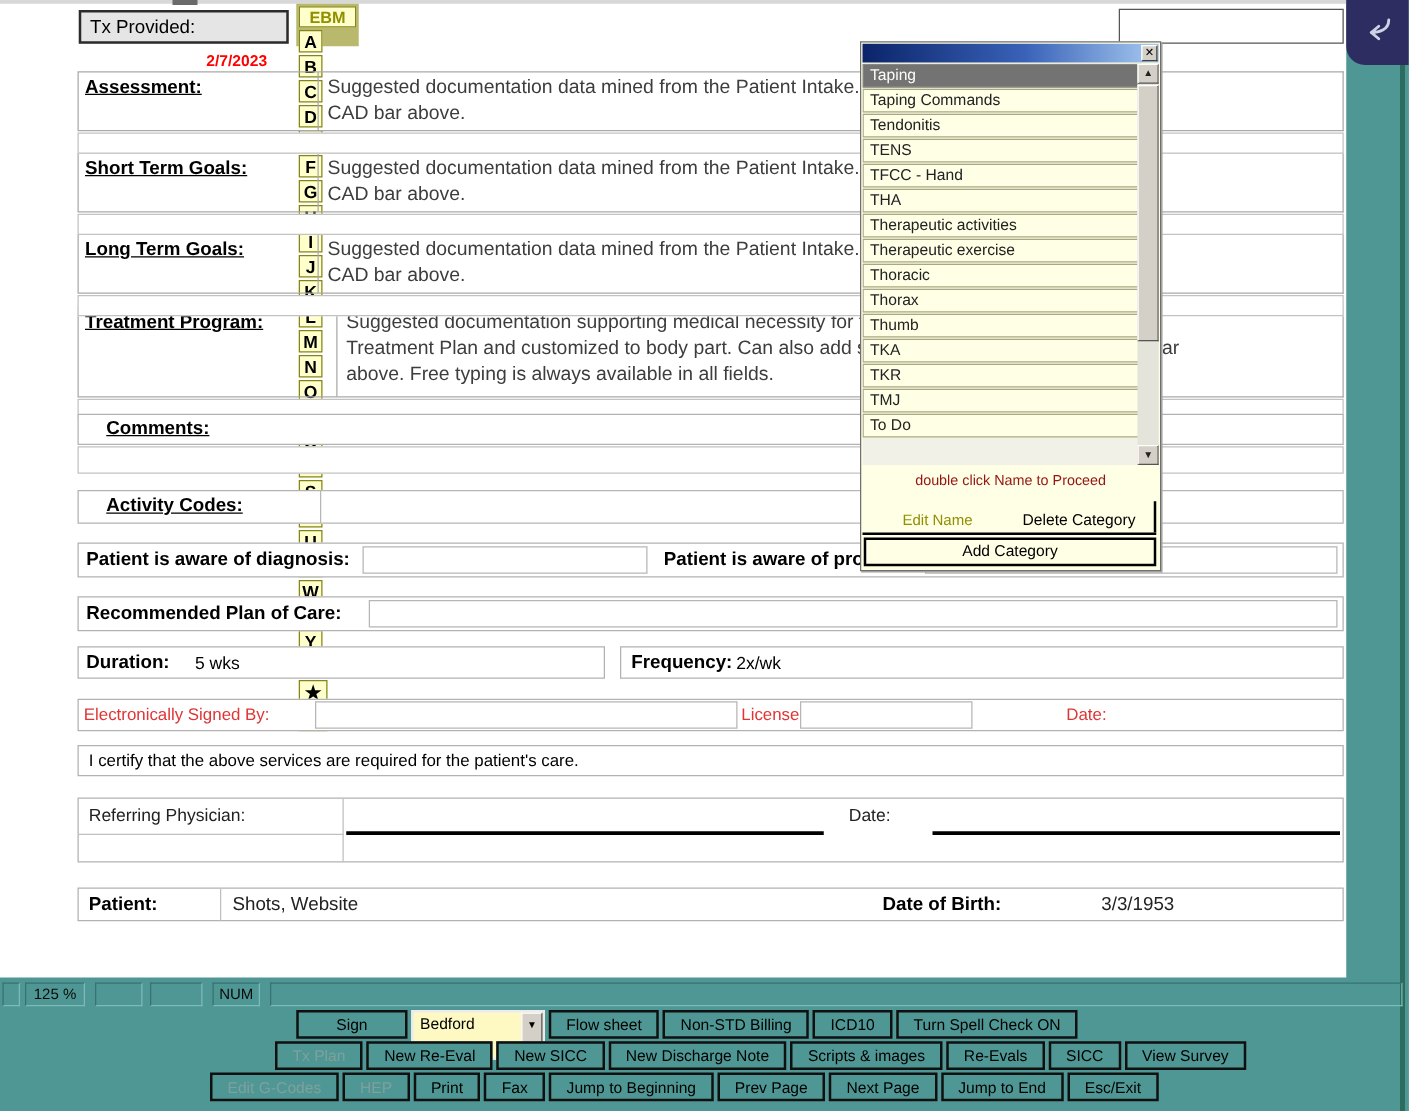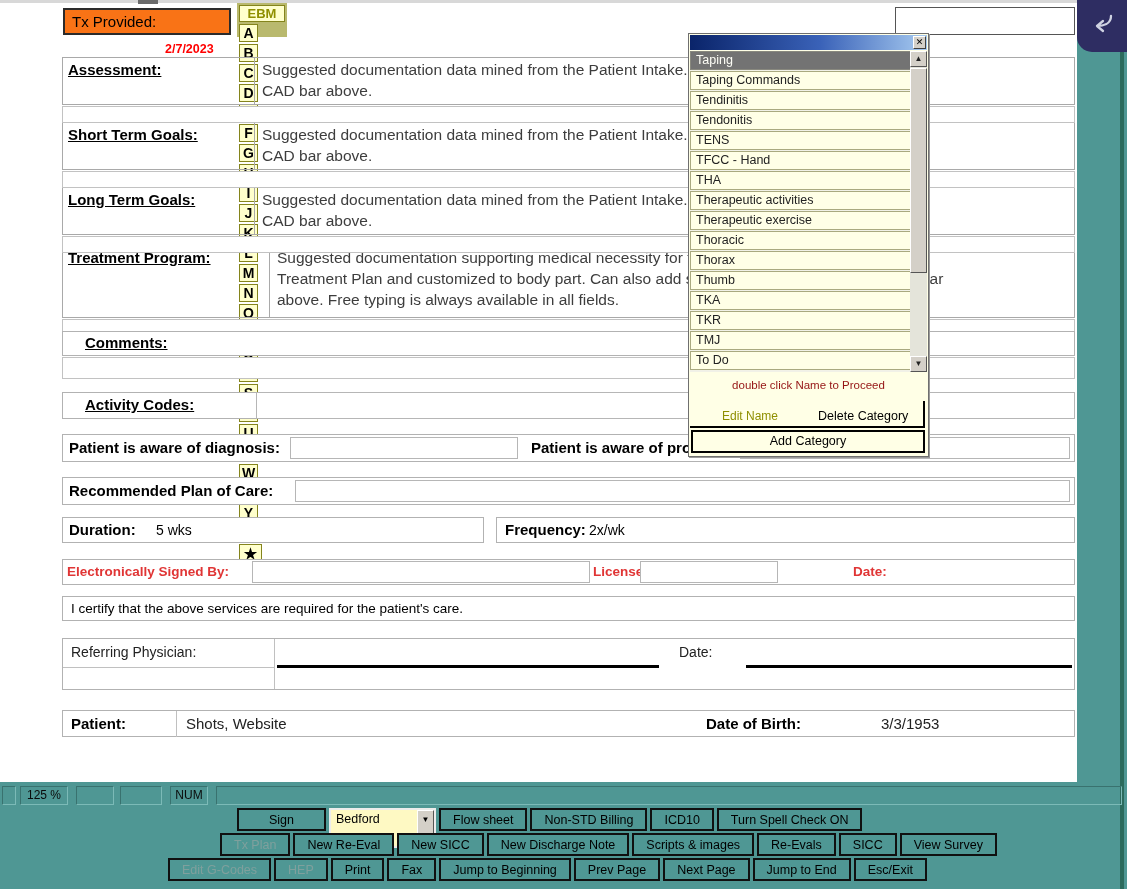--- a/index.html
+++ b/index.html
@@ -13,21 +13,21 @@
   #topstrip-dark { position: absolute; left: 138px; top: 0; width: 20px; height: 4px; background: #6a6a6a; }
   #edge-right { position: absolute; left: 1120px; top: 52px; width: 4px; height: 837px; background: #2c6b5d; }
 
   
   #enter-tab { position: absolute; left: 1077px; top: 0; width: 50px; height: 52px;
     background: #2e2d62; border-bottom-left-radius: 15px;
     display: flex; align-items: center; justify-content: center; cursor: pointer; }
 
   
   #txbox { position: absolute; left: 63px; top: 8px; width: 168px; height: 27px;
-    border: 2px solid #2b2b2b; background: #f97316; display: flex; align-items: center;
+    border: 2px solid #2b2b2b; background: #e5e5e5; display: flex; align-items: center;
     padding-left: 7px; font-size: 15px; }
   #topinput { position: absolute; left: 895px; top: 7px; width: 180px; height: 28px;
     background: #fff; border: 1px solid #555; }
   #cadbar { position: absolute; left: 237px; top: 3px; height: 34px; background: #b9b96e;
     padding: 2px; display: flex; gap: 2px; flex-direction: column; }
   .key { width: 19px; height: 30px; background: #ffffcc; border: 1px solid #84841c;
     display: flex; align-items: center; justify-content: center;
     font-weight: bold; font-size: 14px; cursor: pointer; }
   .key.ebm { width: 46px; color: #8f8f00; font-size: 13px; }
   .key.sym { width: 23px; font-size: 15px; }
@@ -44,21 +44,21 @@
   #sections .sec:nth-child(4) .sec-label { width: 208px; }
   .sec-label span { text-decoration: underline; }
   .sec-text { flex: 1; border: 1px solid #a9a9a9; border-left: none; padding: 2px 7px;
     font-size: 15.5px; color: #3d3d3d; white-space: pre-line; line-height: 1.35; cursor: text; }
   .erow { position: absolute; left: 62px; width: 1013px; height: 17px; border: 1px solid #c2c2c2; background: #fff; }
   .rowbox { position: absolute; left: 62px; width: 1013px; border: 1px solid #b2b2b2; background: #fff; }
   .blabel { font-size: 15px; font-weight: bold; }
   .ul { text-decoration: underline; margin-left: 16px; }
   .fieldbox { position: absolute; background: #fff; border: 1px solid #b6b6b6; cursor: text; }
   .abs { position: absolute; }
-  .redtxt { color: #e03535; font-size: 13.5px; font-weight: bold; }
+  .redtxt { color: #e03535; font-size: 13.5px; }
   .sigline { position: absolute; height: 3px; background: #000; }
 
   
   #popup { position: absolute; left: 688px; top: 33px; width: 241px; background: #ffffe6;
     border: 1px solid #6f6f6f; box-shadow: 1px 1px 0 #9a9a9a; z-index: 20; padding: 1px; }
   #ptitle { height: 15px; background: linear-gradient(90deg, #0a246a 0%, #3a62b8 55%, #a6caf0 100%);
     display: flex; justify-content: flex-end; align-items: center; padding-right: 1px; }
   #pclose { width: 13px; height: 13px; background: #d4d0c8; border: 1px solid;
     border-color: #fff #404040 #404040 #fff; font-size: 9px; line-height: 11px;
     text-align: center; cursor: pointer; }
@@ -222,21 +222,20 @@
   </div>
 
   <div id="popup">
     <div id="ptitle">
       <div id="pclose">✕</div>
     </div>
     <div id="plist">
       <div id="pitems">
           <div class="citem">Taping</div>
           <div class="citem">Taping Commands</div>
-          <div class="citem">Tendinitis</div>
           <div class="citem">Tendonitis</div>
           <div class="citem">TENS</div>
           <div class="citem">TFCC - Hand</div>
           <div class="citem">THA</div>
           <div class="citem">Therapeutic activities</div>
           <div class="citem">Therapeutic exercise</div>
           <div class="citem">Thoracic</div>
           <div class="citem">Thorax</div>
           <div class="citem">Thumb</div>
           <div class="citem">TKA</div>

